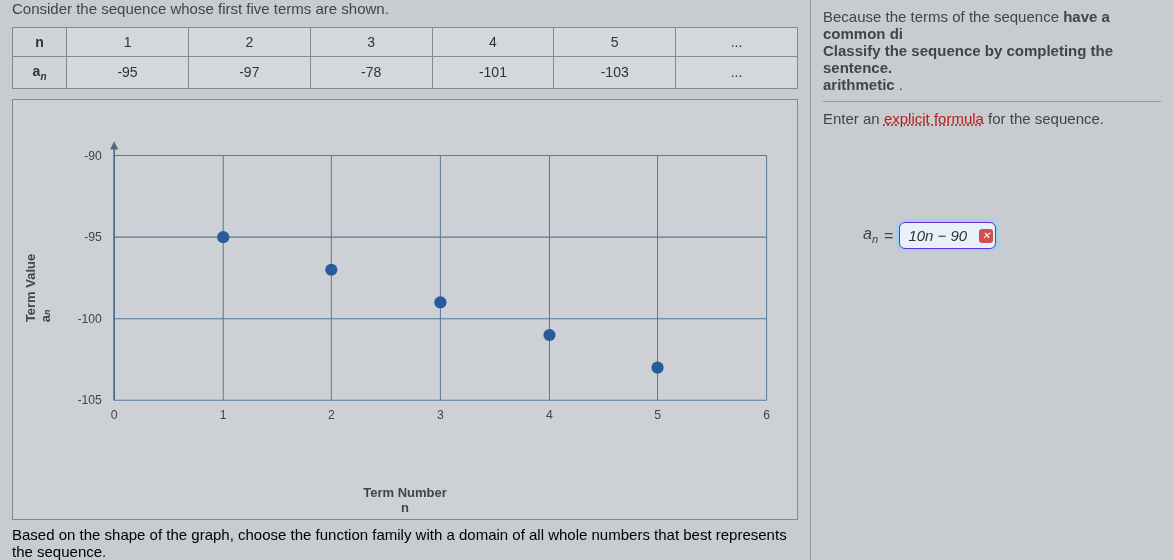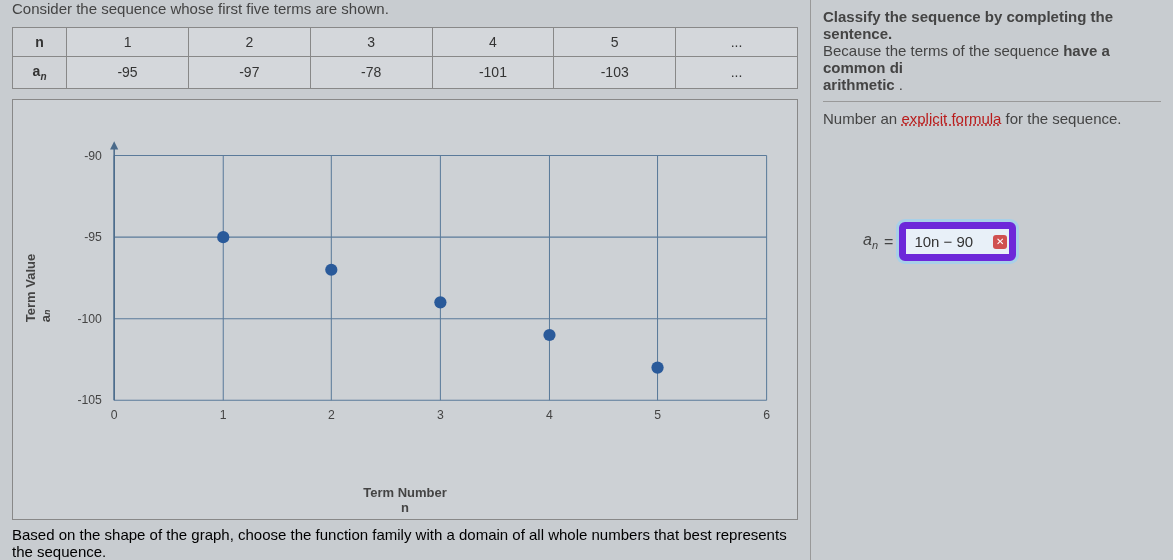--- a/index.html
+++ b/index.html
@@ -90,25 +90,26 @@
       left: 40px;
       display: flex;
       align-items: center;
       gap: 6px;
       font-size: 16px;
       color: #444;
     }
     .formula-box .an-part { font-style: italic; }
     .formula-box .sub { font-size: 11px; vertical-align: sub; font-style: italic;}
     .formula-input {
-      border: 7px solid #6d28d9;
+      border: 1px solid #6d28d9;
       background: #e8f0f8;
       border-radius: 6px;
-      padding: 4px 36px 4px 8px;
+      padding: 4px 28px 4px 8px;
       font-size: 15px;
+      font-style: italic;
       color: #333;
       position: relative;
       box-shadow: 0 0 0 3px #a8d0e8;
     }
     .close-x {
       position: absolute;
       right: 2px;
       top: 50%;
       transform: translateY(-50%);
       width: 14px; height: 14px;
@@ -202,33 +203,33 @@
       <span>n</span>
     </div>
   </div>
 
   <div class="bottom-text">Based on the shape of the graph, choose the function family with a domain of all whole numbers that best represents the sequence.</div>
 </div>
 
 <div class="right-panel">
   <div class="right-section1">
     <div class="answer-text">
+      <span>Because the terms of the sequence </span><span class="bold">have a common di</span>
+    </div>
+    <div class="answer-text">
       <span class="bold">Classify the sequence by completing the sentence.</span>
     </div>
     <div class="answer-text">
-      <span>Because the terms of the sequence </span><span class="bold">have a common di</span>
-    </div>
-    <div class="answer-text">
       <span class="bold">arithmetic</span><span> .</span>
     </div>
   </div>
 
   <div class="right-section2">
     <div class="answer-text">
-      <span>Number an </span><span class="link-look">explicit formula</span><span> for the sequence.</span>
+      <span>Enter an </span><span class="link-look">explicit formula</span><span> for the sequence.</span>
     </div>
     <div class="formula-box">
       <span class="an-part"><span>a</span><span class="sub">n</span></span>
       <span>=</span>
       <span class="formula-input">
         <span>10n − 90</span>
         <span class="close-x">✕</span>
       </span>
     </div>
   </div>

